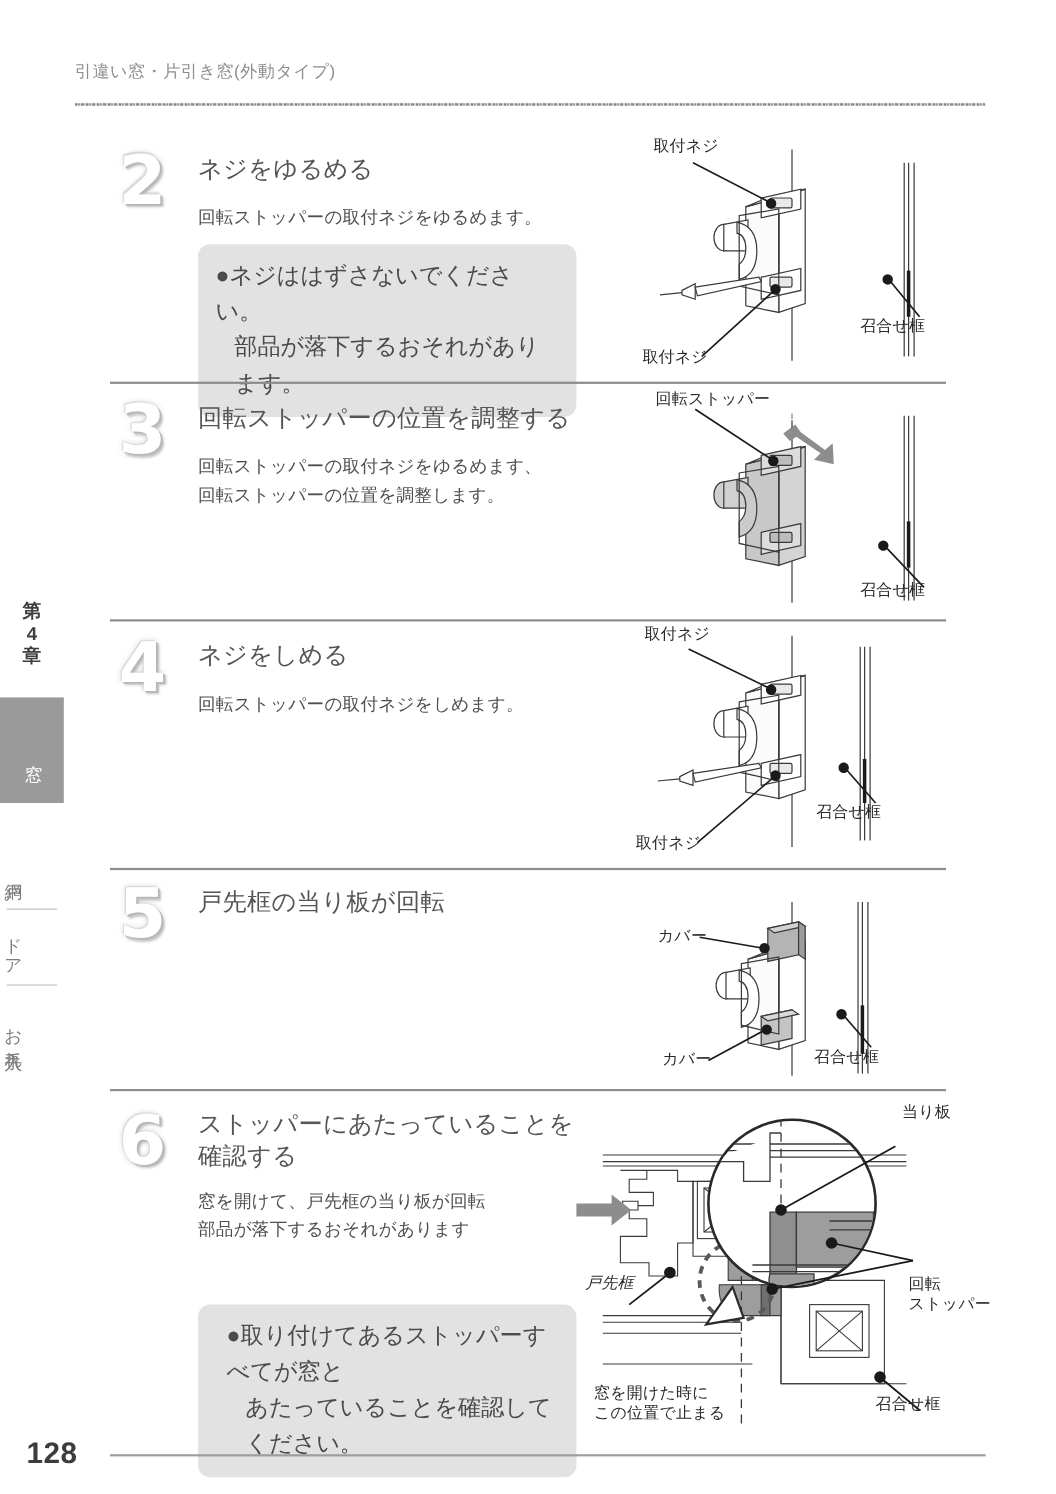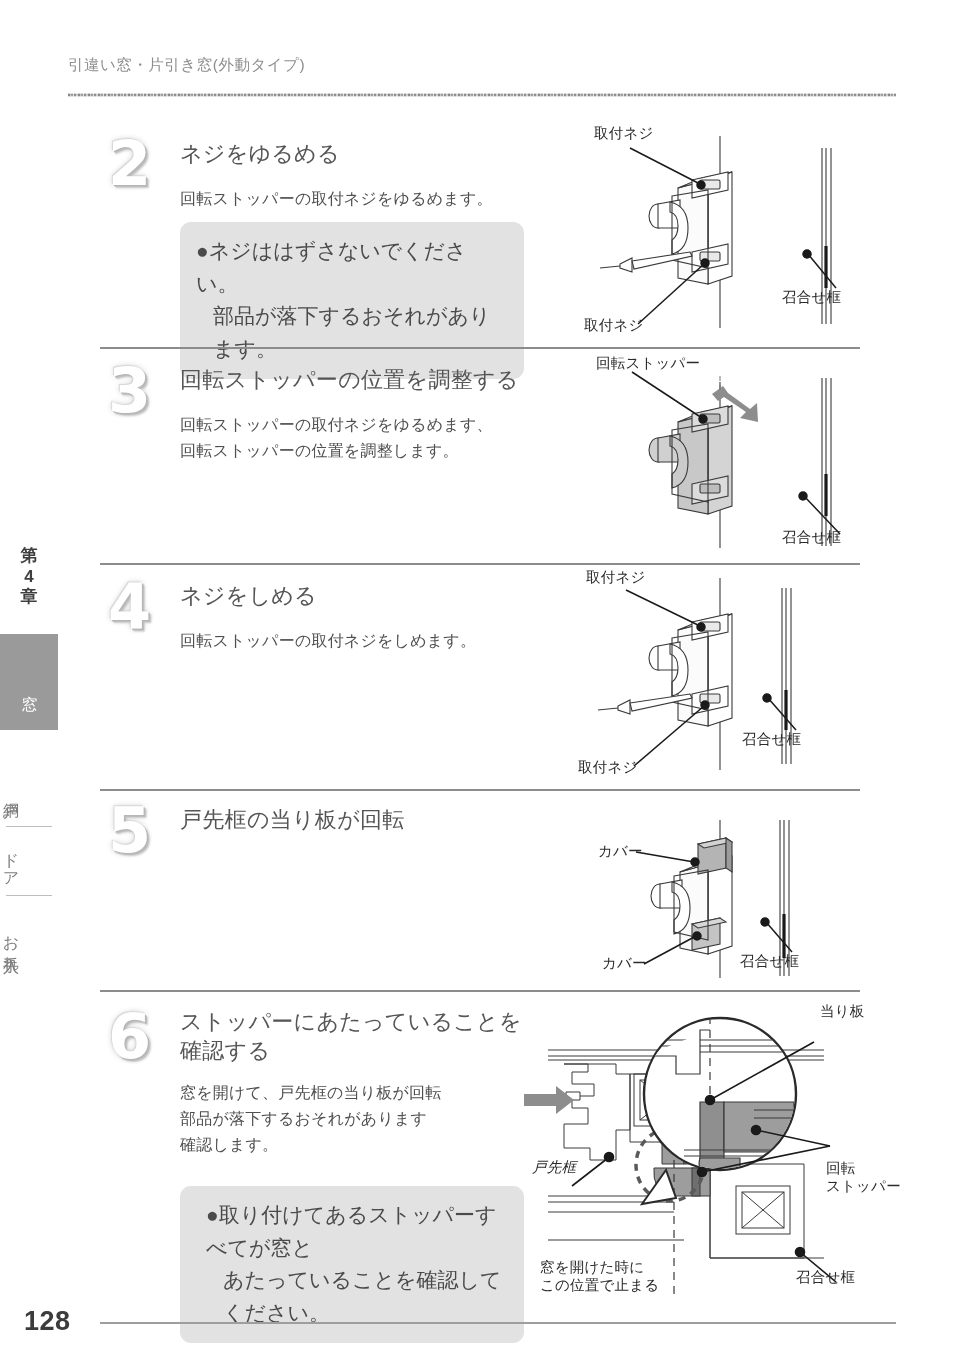--- a/index.html
+++ b/index.html
@@ -404,21 +404,20 @@
 <div class="step-rule" style="top:990px;"></div>
 
 <div class="step-num" style="left:108px; top:1006px;">6</div>
 <div class="step-title" style="left:180px; top:1008px;">
   <span style="display:block">ストッパーにあたっていることを</span>
   <span style="display:block">確認する</span>
 </div>
 <div class="step-body" style="left:180px; top:1080px;">
   <span style="display:block">窓を開けて、戸先框の当り板が回転</span>
   <span style="display:block">部品が落下するおそれがあります</span>
-  <span style="display:block">確認します。</span>
 </div>
 <div class="callout" style="left:180px; top:1186px; width:344px;padding-left:26px;">
   <span class="bullet-line">●取り付けてあるストッパーすべてが窓と</span>
   <span class="indent">あたっていることを確認してください。</span>
 </div>
 
 <div class="figure" style="left:524px; top:1000px; width:376px; height:300px;">
   <svg width="376" height="300" viewBox="0 0 376 300">
     <g stroke="#3a3a3a" fill="none" stroke-width="1">
 

